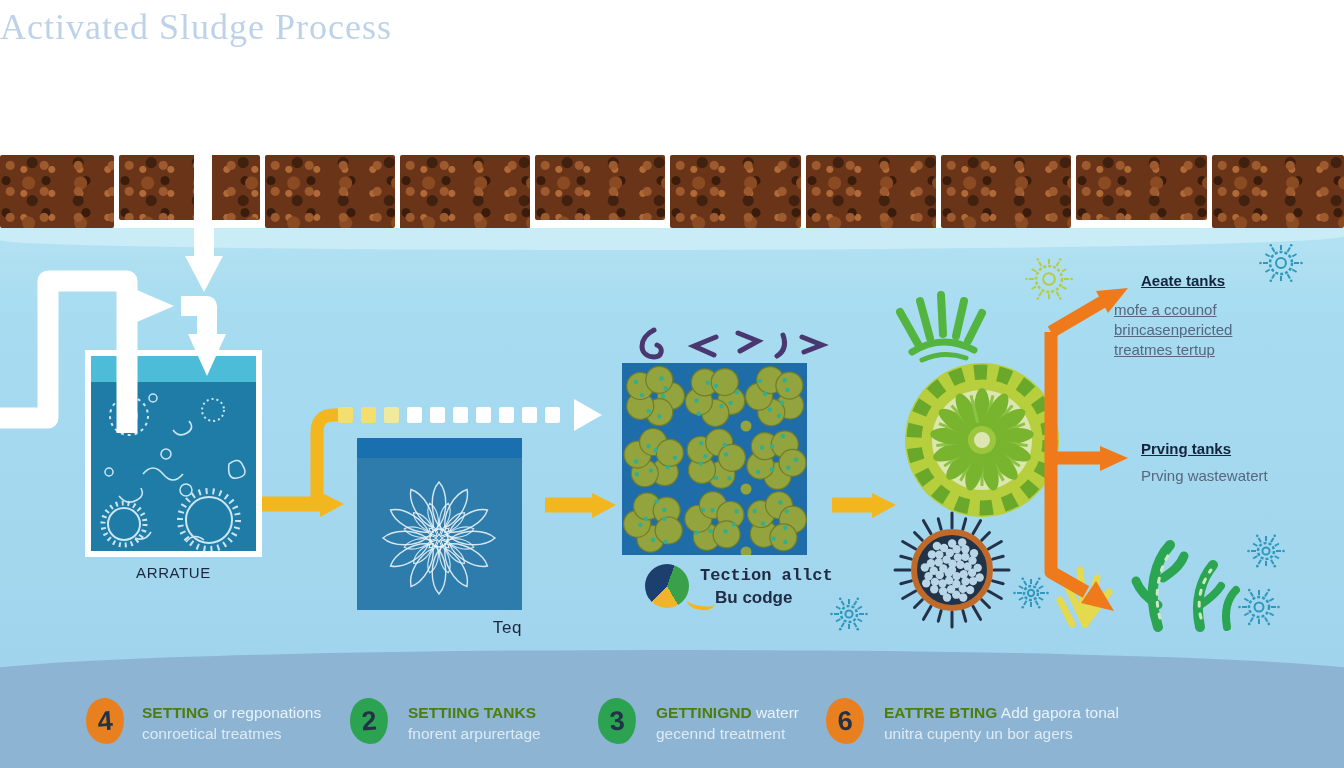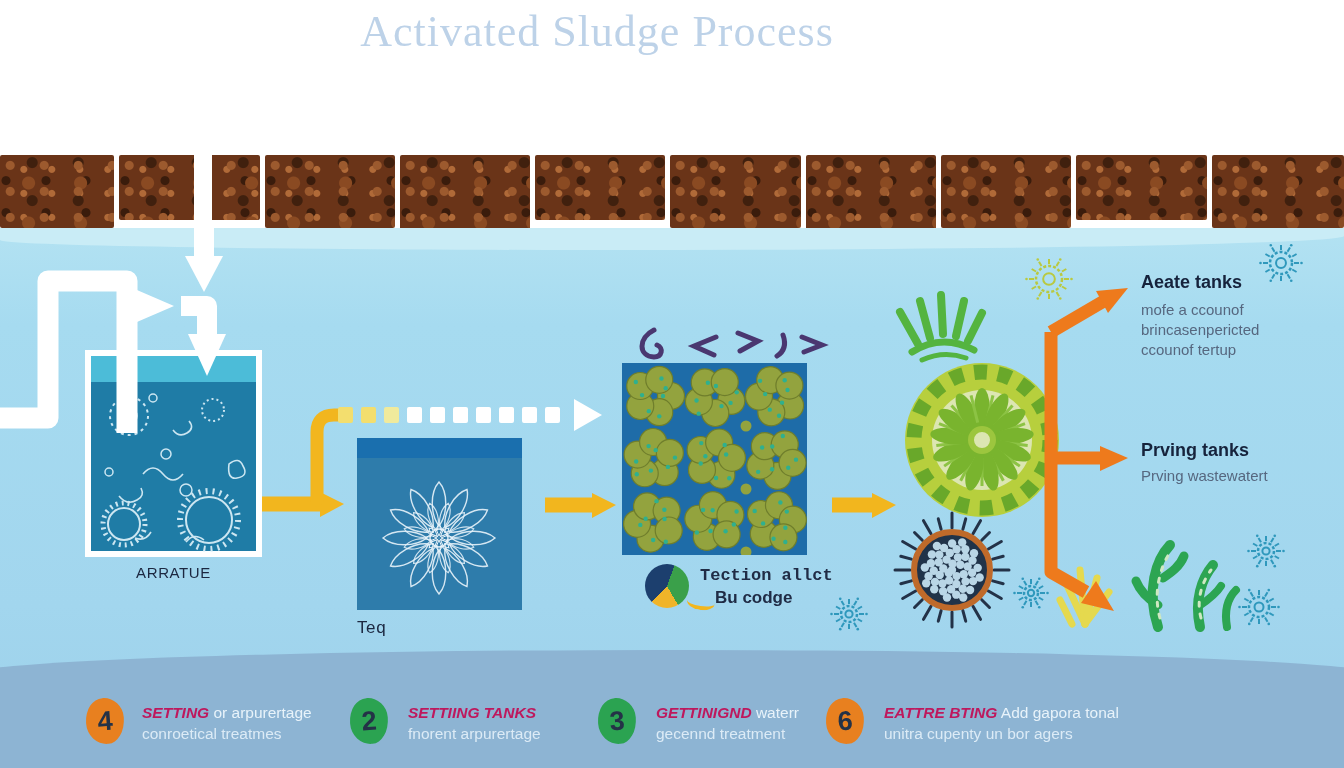--- a/index.html
+++ b/index.html
@@ -1,20 +1,20 @@
 <!DOCTYPE html>
 <html><head>
 <meta charset="utf-8">
 <style>
   html,body{margin:0;padding:0;background:#e8e8e8;}
   #canvas{position:relative;width:1344px;height:768px;overflow:hidden;background:#ffffff;
           font-family:"Liberation Sans", sans-serif;}
   
-  #title{position:absolute;top:6px;left:0;width:1194px;text-align:center;
-         font-family:"Liberation Serif", serif;font-size:44px;font-weight:500;
+  #title{position:absolute;top:6px;left:0;width:1194px;
+         font-family:"Liberation Serif", serif;font-size:36px;font-weight:500;
          color:#bdd2e8;letter-spacing:1px;}
   
   #strip{position:absolute;top:155px;left:0;width:1344px;height:76px;display:flex;gap:5px;}
   .tile{flex:1 1 auto;height:73px;background-color:#6a3418;border-radius:2px;
         background-image:
           radial-gradient(circle at 30% 40%, #9c5a2e 0 4px, rgba(0,0,0,0) 5px),
           radial-gradient(circle at 70% 20%, #40200e 0 5px, rgba(0,0,0,0) 6px),
           radial-gradient(circle at 55% 70%, #8a4a22 0 6px, rgba(0,0,0,0) 7px),
           radial-gradient(circle at 15% 80%, #3a1c0c 0 4px, rgba(0,0,0,0) 5px),
           radial-gradient(circle at 85% 60%, #b06a38 0 3px, rgba(0,0,0,0) 4px);
@@ -31,45 +31,45 @@
         border-top-left-radius:700px 26px;border-top-right-radius:700px 26px;}
   
   .tank{position:absolute;box-sizing:border-box;}
   #tank1{left:85px;top:350px;width:177px;height:207px;border:6px solid #ffffff;background:#1f7ca6;}
   #tank1-top{position:absolute;top:0;left:0;width:100%;height:26px;background:#4cbcd8;}
   #tank2{left:357px;top:438px;width:165px;height:172px;background:#2e7cab;}
   #tank2-top{position:absolute;top:0;left:0;width:100%;height:20px;background:#1a6fae;}
   #grid{left:622px;top:363px;width:185px;height:192px;background:#1e6ca8;}
   .tank-label{position:absolute;font-weight:400;color:#1b2740;letter-spacing:0.6px;}
   #tank1-label{left:85px;top:564px;width:177px;text-align:center;font-size:15px;}
-  #tank2-label{left:357px;top:618px;width:165px;text-align:left;font-size:17px;}
+  #tank2-label{left:357px;top:618px;width:165px;text-align:right;font-size:17px;}
   
   #caption{position:absolute;left:645px;top:562px;width:220px;height:54px;}
   #logo{position:absolute;left:0;top:2px;width:44px;height:44px;border-radius:50%;
         background:conic-gradient(from 20deg,#3aa04a 0 130deg,#f0b429 130deg 205deg,#1c3f6e 205deg 360deg);}
   #swoosh{position:absolute;left:42px;top:32px;width:28px;height:12px;border-bottom:4px solid #f2b61e;
           border-radius:50%;transform:rotate(8deg);}
   .cap-line{position:absolute;font-size:17px;font-weight:700;color:#202c46;}
   #cap1{left:55px;top:4px;font-family:Liberation Mono, monospace;}
   #cap2{left:70px;top:26px;}
   
-  .rlabel-title{position:absolute;font-size:18px;font-weight:800;color:#16233c;}
+  .rlabel-title{position:absolute;font-size:15px;font-weight:800;color:#16233c;text-decoration:underline;}
   .rlabel-sub{position:absolute;font-size:15px;color:#56677f;line-height:20px;}
   #aerate-title{left:1141px;top:272px;}
-  #aerate-sub{left:1141px;top:300px;}
+  #aerate-sub{left:1114px;top:300px;text-decoration:underline;}
   #settle-title{left:1141px;top:440px;}
   #settle-sub{left:1141px;top:466px;}
   
   .badge{position:absolute;top:698px;width:38px;height:46px;display:flex;align-items:center;
          justify-content:center;font-size:27px;font-weight:800;color:#243247;
          border-radius:48% 52% 46% 54% / 52% 46% 56% 48%;transform:rotate(-4deg);}
   .badge.orange{background:#e8801f;}
   .badge.green{background:#2ba351;}
   .ltext{position:absolute;top:702px;font-size:15.5px;line-height:21px;color:#e8f3fa;}
-  .ltext .b{font-weight:700;color:#be185d;font-style:italic;}
+  .ltext .b{font-weight:700;color:#4d7c0f;}
   .ltext .l2{color:#dcebf6;font-weight:500;}
   
   #overlay{position:absolute;top:0;left:0;width:1344px;height:768px;pointer-events:none;}
   .inner-svg{position:absolute;top:0;left:0;}
 </style>
 </head>
 <body>
 
 <div id="canvas">
 
@@ -282,32 +282,32 @@
     <div id="logo"></div>
     <div id="swoosh"></div>
     <div id="cap1" class="cap-line">Tection allct</div>
     <div id="cap2" class="cap-line">Bu codge</div>
   </div>
 
   <div id="aerate-title" class="rlabel-title">Aeate tanks</div>
   <div id="aerate-sub" class="rlabel-sub">
     <div>mofe a ccounof</div>
     <div>brincasenpericted</div>
-    <div>ccounof tertup</div>
+    <div>treatmes tertup</div>
   </div>
   <div id="settle-title" class="rlabel-title">Prving tanks</div>
   <div id="settle-sub" class="rlabel-sub">Prving wastewatert</div>
 
   <div class="badge orange" style="left:86px">4</div>
   <div class="badge green" style="left:350px">2</div>
   <div class="badge green" style="left:598px">3</div>
   <div class="badge orange" style="left:826px">6</div>
 
   <div class="ltext" style="left:142px">
-    <div><span class="b">SETTING</span><span> or arpurertage</span></div>
+    <div><span class="b">SETTING</span><span> or regponations</span></div>
     <div class="l2">conroetical treatmes</div>
   </div>
   <div class="ltext" style="left:408px">
     <div><span class="b">SETTIING TANKS</span><span></span></div>
     <div class="l2">fnorent arpurertage</div>
   </div>
   <div class="ltext" style="left:656px">
     <div><span class="b">GETTINIGND</span><span> waterr</span></div>
     <div class="l2">gecennd treatment</div>
   </div>

